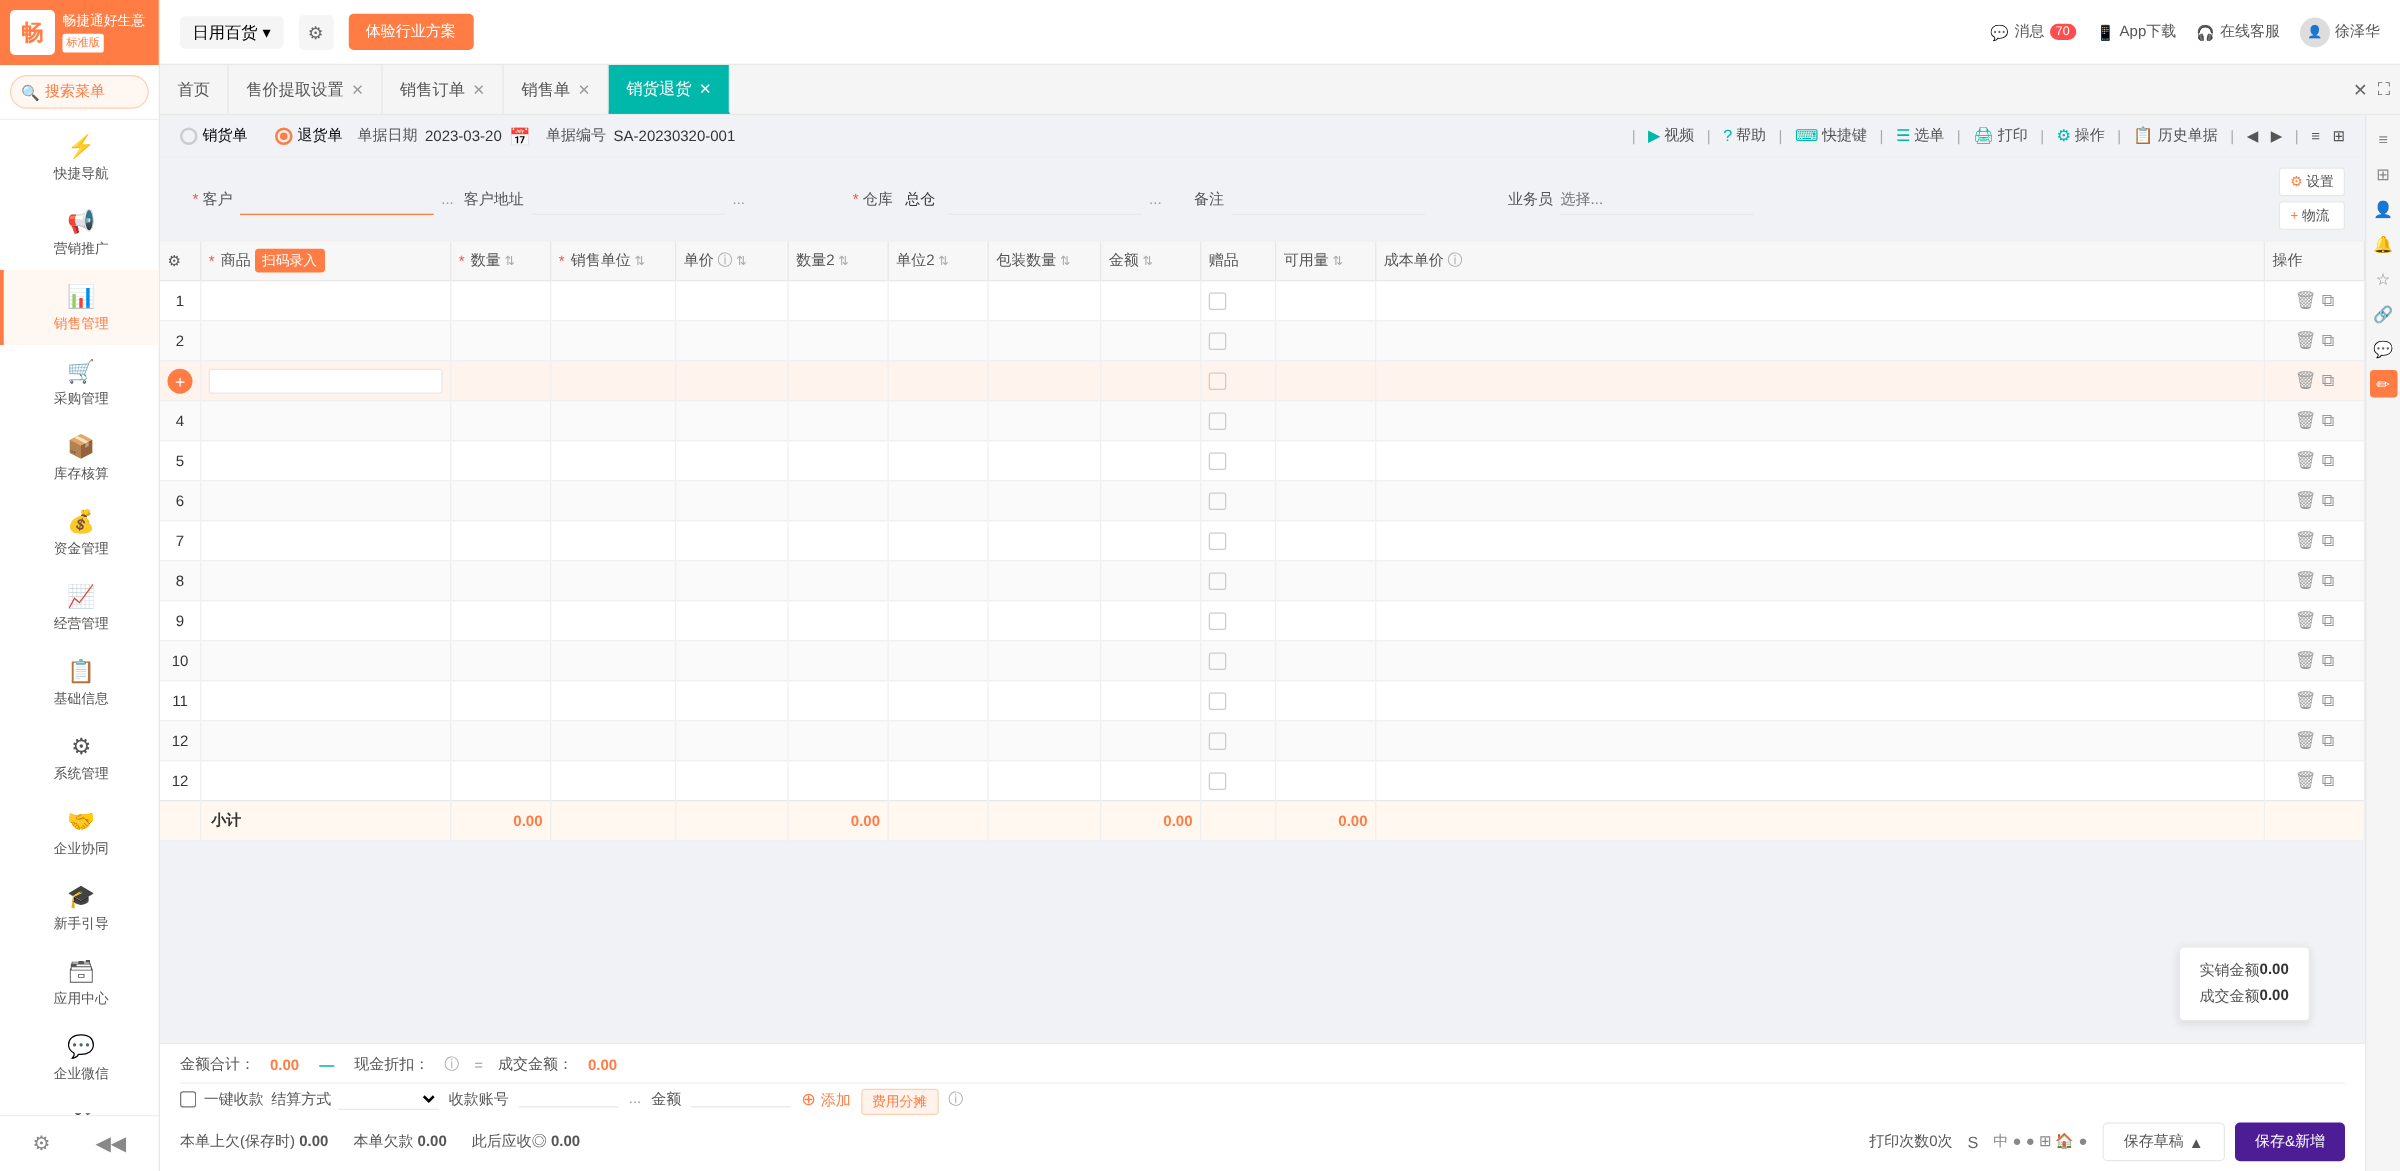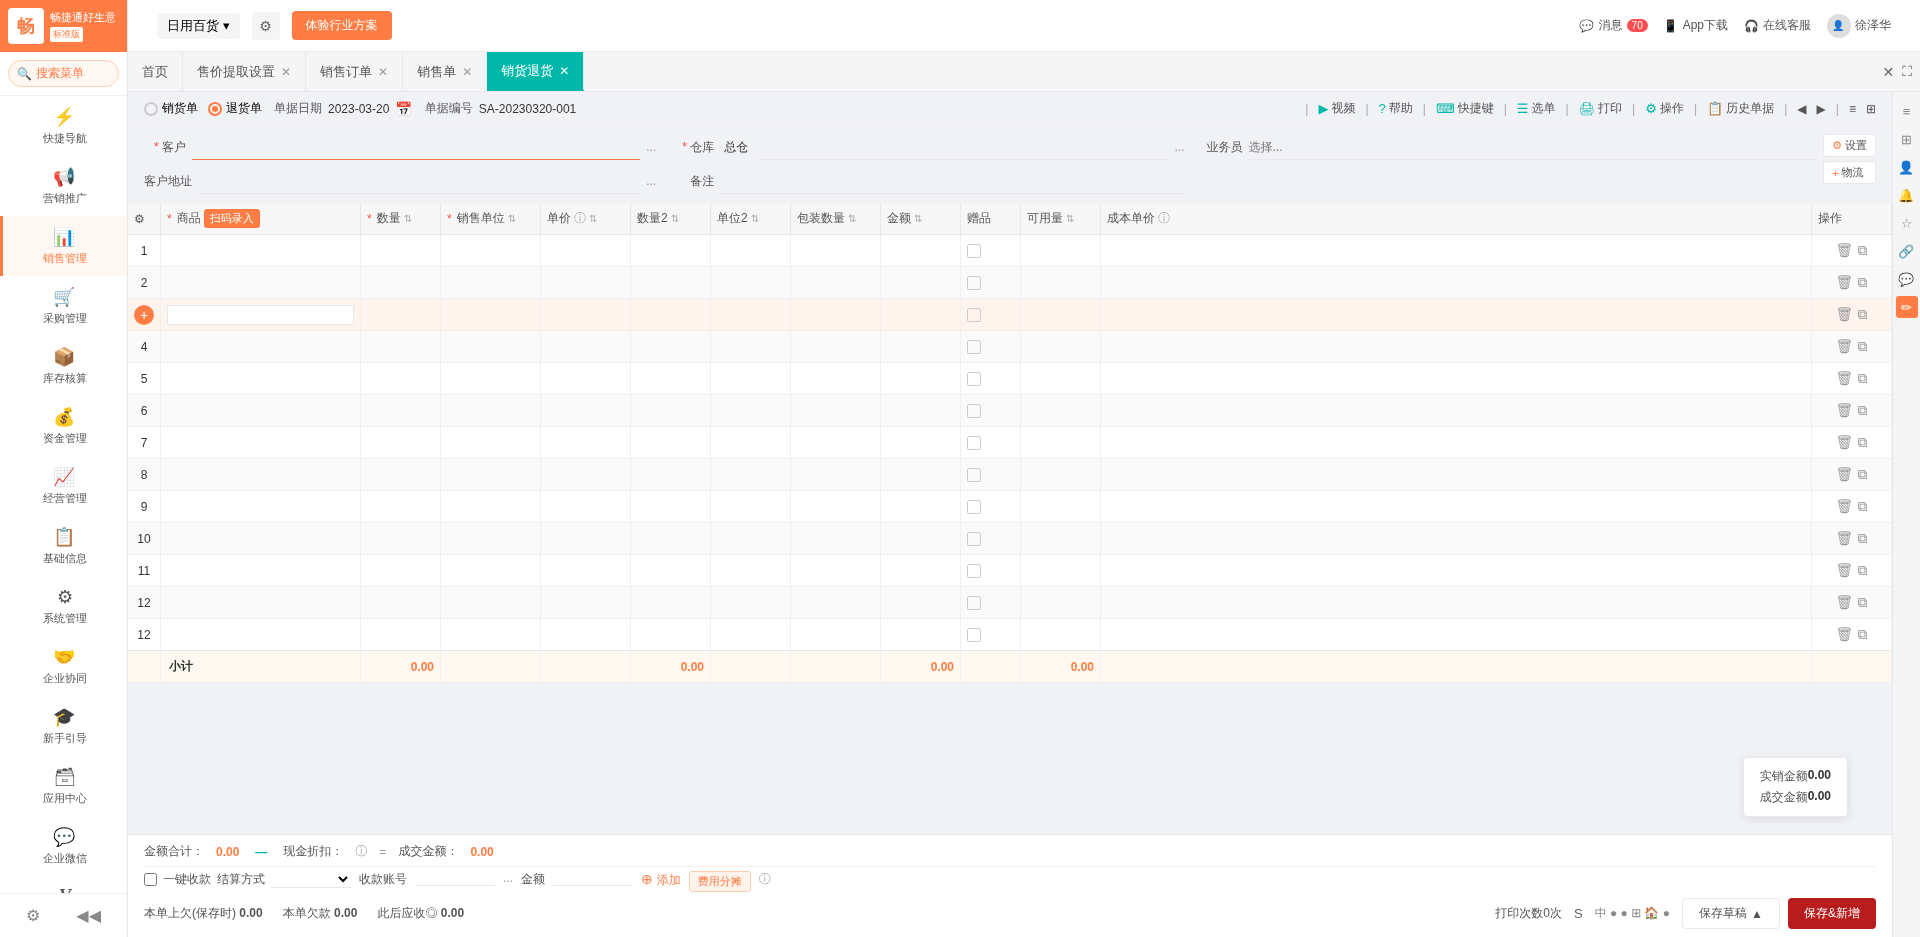--- a/index.html
+++ b/index.html
@@ -107,21 +107,21 @@
       overflow: hidden;
     }
 
     
     .top-header {
       height: 52px;
       background: #fff;
       display: flex;
       align-items: center;
       justify-content: space-between;
-      padding: 0 29px;
+      padding: 0 16px;
       border-bottom: 1px solid #e8e8e8;
       flex-shrink: 0;
     }
     .header-left {
       display: flex;
       align-items: center;
       gap: 12px;
     }
     .header-nav-select {
       display: flex;
@@ -231,21 +231,21 @@
     
     .form-toolbar {
       display: flex;
       align-items: center;
       padding: 8px 16px;
       border-bottom: 1px solid #f0f0f0;
       gap: 12px;
       flex-shrink: 0;
       flex-wrap: wrap;
     }
-    .radio-group { display: flex; align-items: flex-end; gap: 10px; }
+    .radio-group { display: flex; align-items: flex-end; gap: 22px; }
     .radio-item { display: flex; align-items: center; gap: 4px; cursor: pointer; }
     .radio-circle {
       width: 14px; height: 14px;
       border-radius: 50%;
       border: 2px solid #ccc;
       display: flex; align-items: center; justify-content: center;
     }
     .radio-circle.checked { border-color: #ff7d45; }
     .radio-circle.checked::after {
       content: '';
@@ -420,21 +420,21 @@
       border-radius: 4px;
       padding: 6px 16px;
       cursor: pointer;
       font-size: 12px;
       color: #555;
       display: flex;
       align-items: center;
       gap: 4px;
     }
     .btn-primary {
-      background: #b91c1c;
+      background: #4c1d95;
       color: #fff;
       border: none;
       border-radius: 4px;
       padding: 6px 16px;
       cursor: pointer;
       font-size: 12px;
       display: flex;
       align-items: center;
       gap: 4px;
     }
@@ -517,21 +517,21 @@
     .form-section {
       padding: 8px 16px;
       border-bottom: 1px solid #f0f0f0;
       display: flex;
       gap: 0;
       position: relative;
     }
     .form-col {
       flex: 1;
       display: flex;
-      flex-direction: column;
+      flex-direction: row;
       gap: 8px;
     }
     .form-col + .form-col { border-left: none; }
     .form-inline {
       display: flex;
       align-items: center;
       gap: 6px;
     }
     .field-label { color: #555; font-size: 12px; white-space: nowrap; min-width: 42px; text-align: right; }
     .field-required { color: #ff4d4f; }

